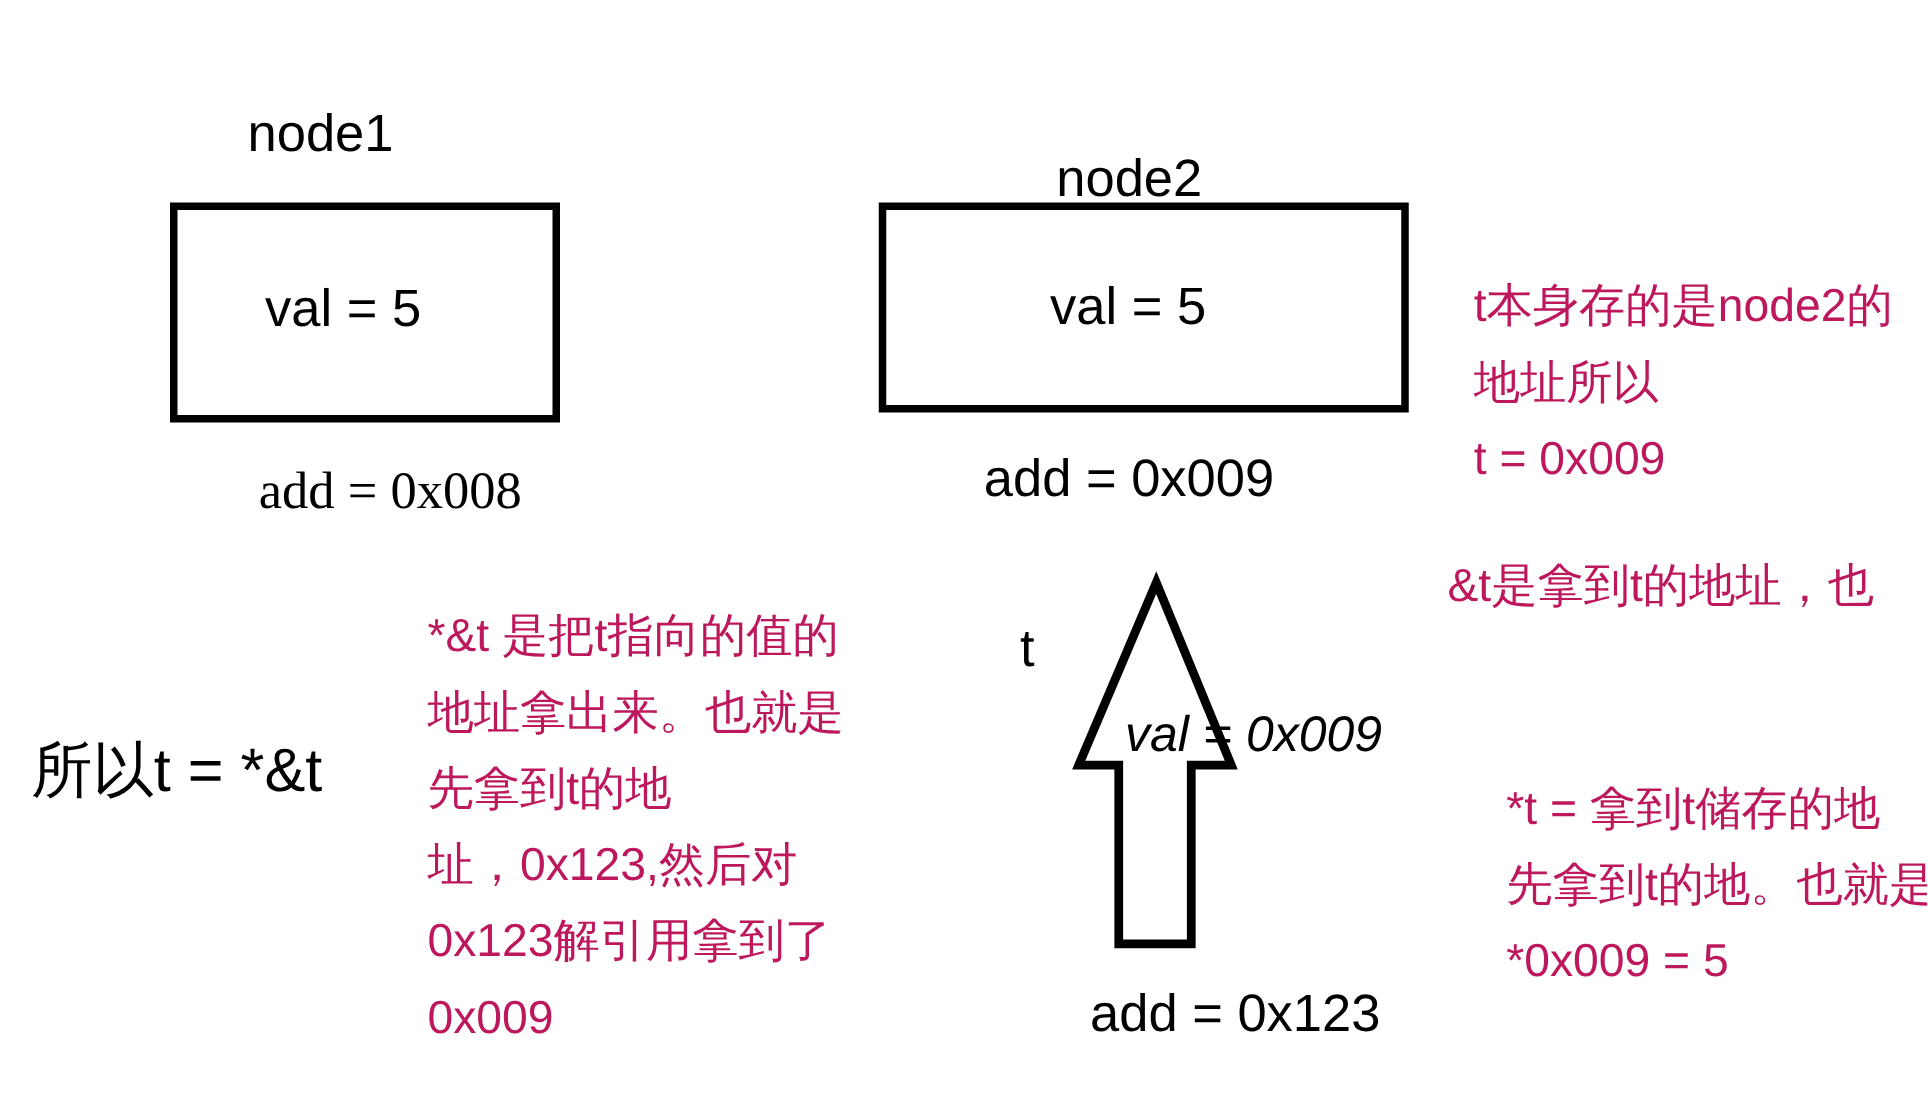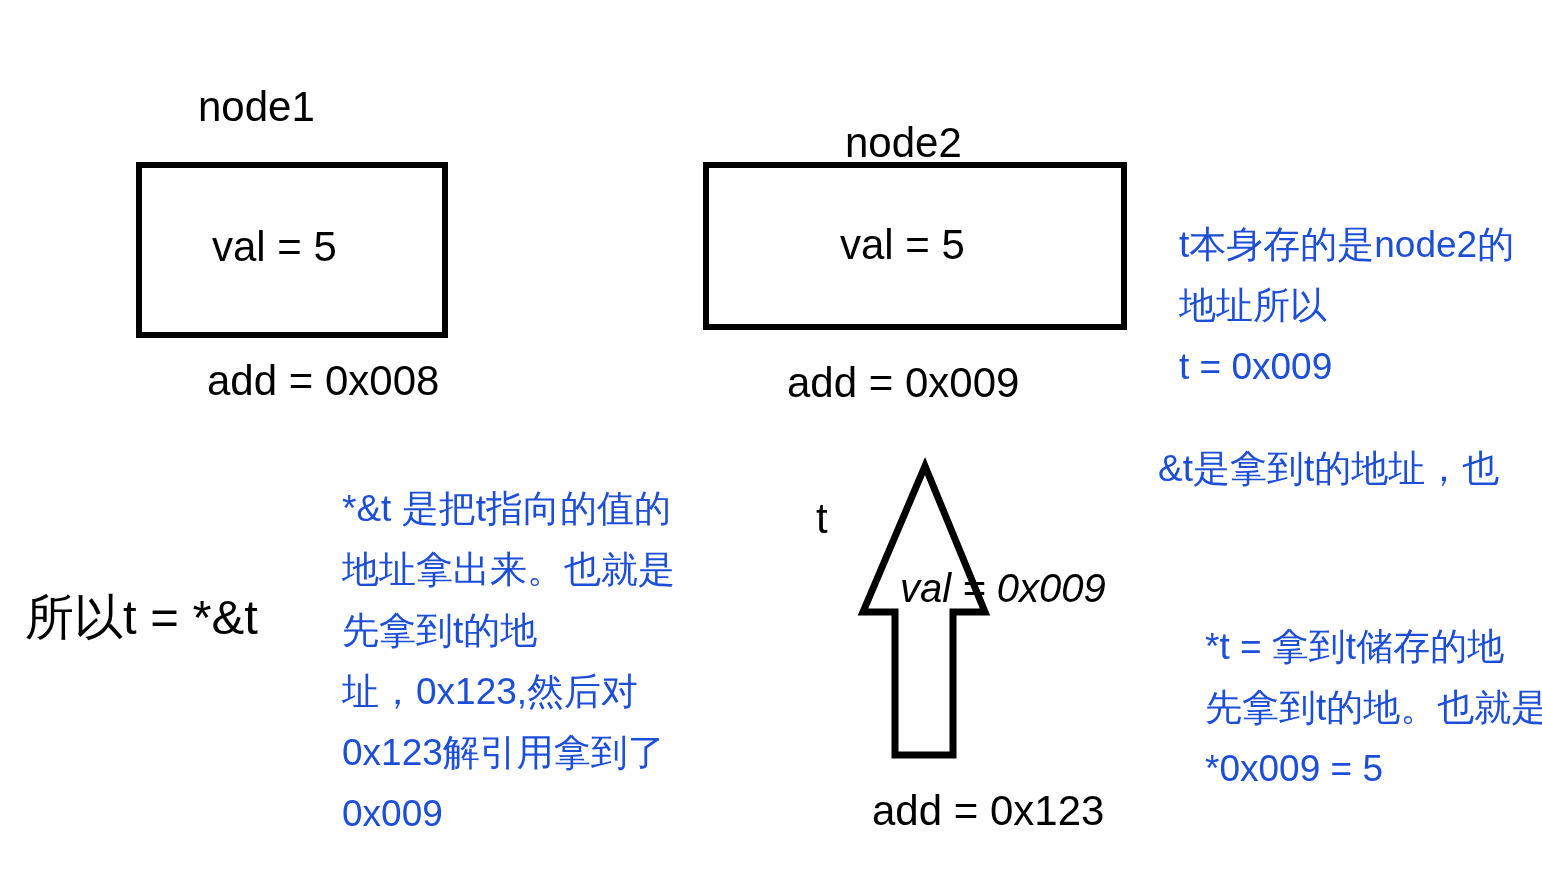--- a/index.html
+++ b/index.html
@@ -24,42 +24,42 @@
 
   
   .node-box {
     position: absolute;
     border: 6px solid #000;
     background: #fff;
     box-sizing: border-box;
   }
 
   
-  .note { font-size: 37px; color: #1d4ed8; }
+  .note { font-size: 37px; color: #be185d; }
   .note .line { height: 61px; line-height: 61px; white-space: nowrap; }
 
   .conclusion { font-size: 49px; line-height: 1.2; }
 
   svg.arrow-layer {
     position: absolute;
     left: 0; top: 0;
     width: 1542px;
     height: 896px;
     pointer-events: none;
   }
 </style>
 </head>
 <body>
 
 <div id="canvas">
 
   <div class="abs en-label" style="left:198px; top:84px;">node1</div>
   <div class="node-box" style="left:136px; top:162px; width:312px; height:176px;"></div>
   <div class="abs en-label" style="left:212px; top:224px;">val = 5</div>
-  <div class="abs en-label" style="left:207px; top:358px;">add = 0x008</div>
+  <div class="abs en-label" style="left:207px; top:370px;font-family:Liberation Serif, serif;">add = 0x008</div>
 
   <div class="abs en-label" style="left:845px; top:79px;margin-top:41px;">node2</div>
   <div class="node-box" style="left:703px; top:162px; width:424px; height:168px;"></div>
   <div class="abs en-label" style="left:840px; top:222px;">val = 5</div>
   <div class="abs en-label" style="left:787px; top:360px;">add = 0x009</div>
 
   <svg class="arrow-layer" viewBox="0 0 1542 896" xmlns="http://www.w3.org/2000/svg" aria-hidden="true">
     <polygon points="925,466 985,612 953,612 953,755 895,755 895,612 863,612" fill="#ffffff" stroke="#000000" stroke-width="7" stroke-linejoin="miter"></polygon>
   </svg>
 

